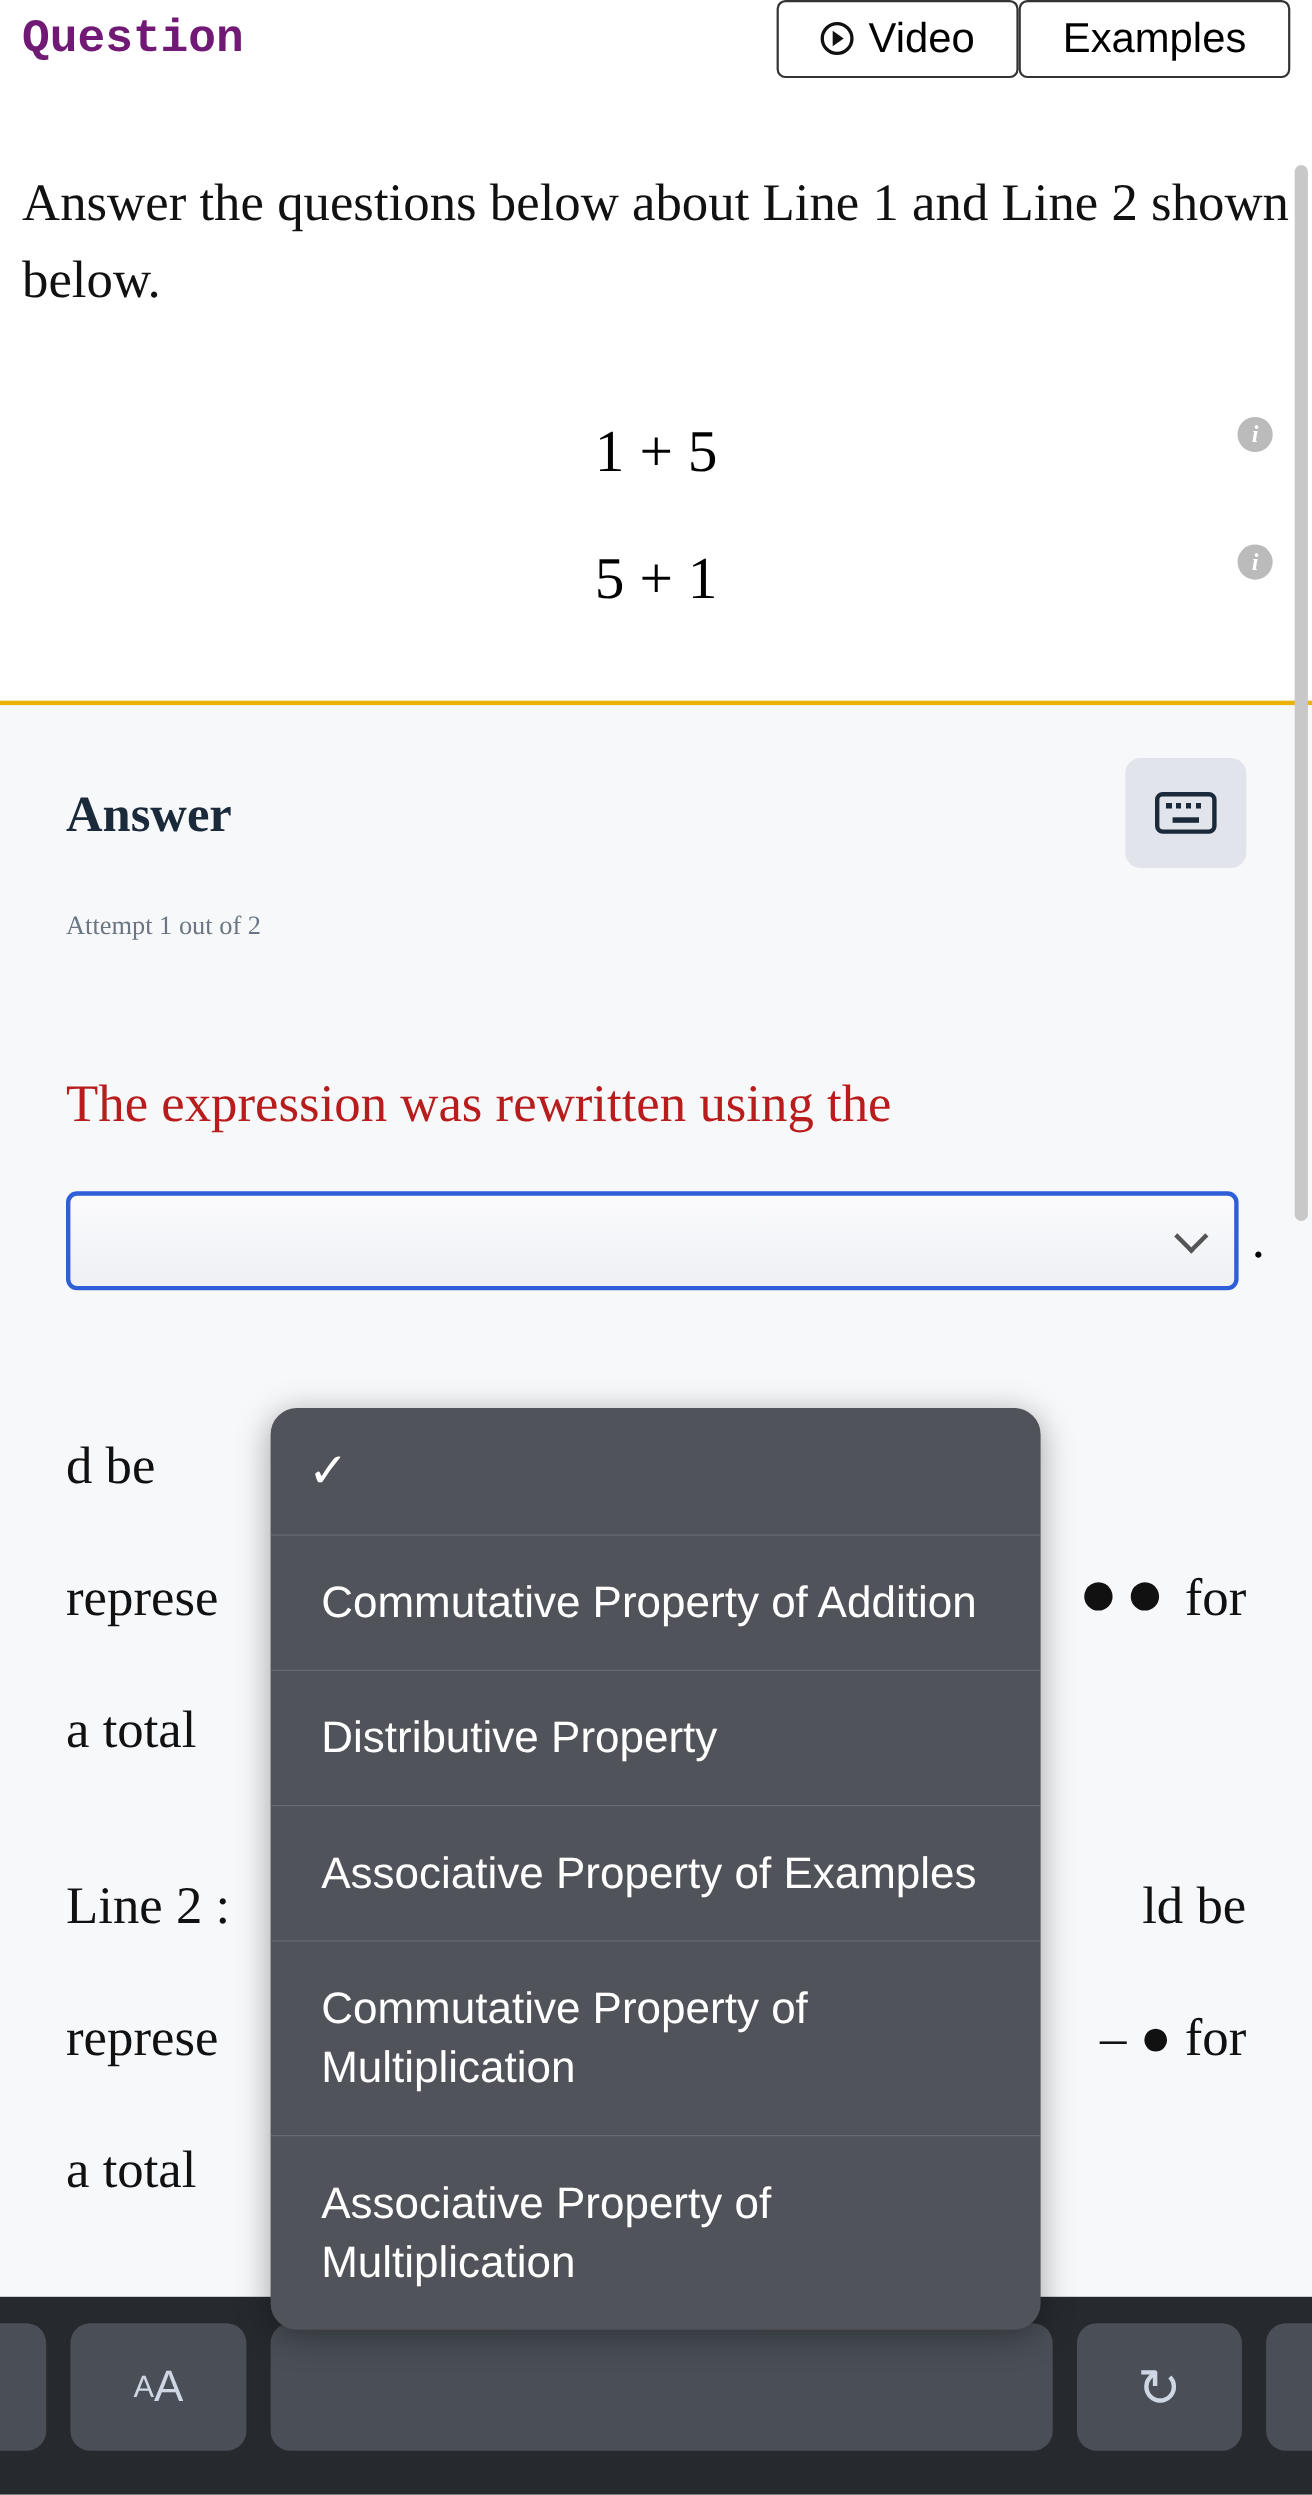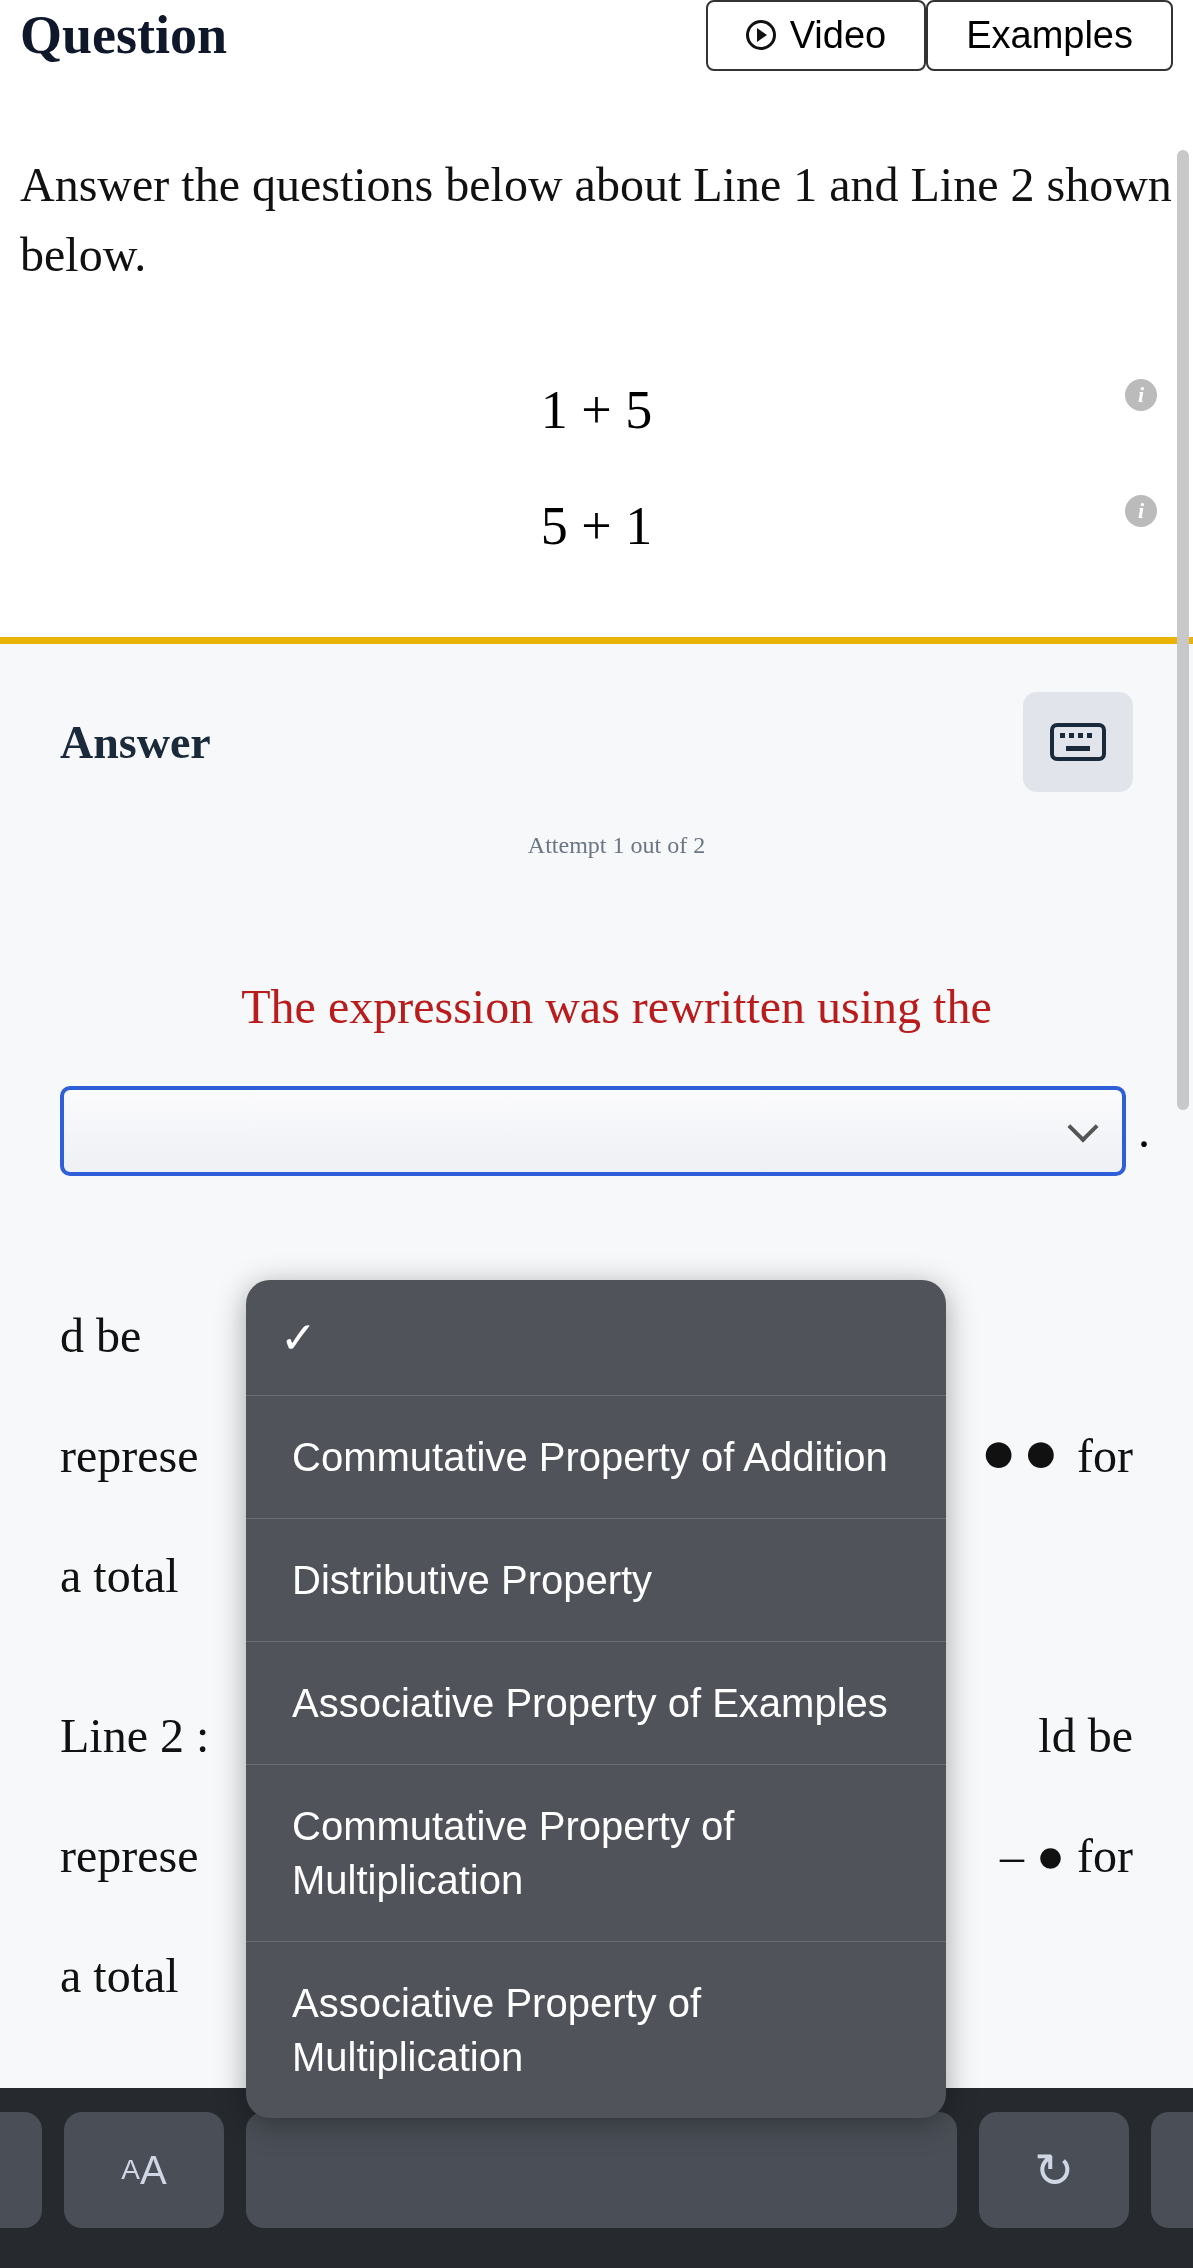--- a/index.html
+++ b/index.html
@@ -13,23 +13,23 @@
   }
   .top-row {
     display: flex;
     align-items: center;
     justify-content: space-between;
     padding: 0 20px;
     height: 70px;
   }
   .question-label {
     font-weight: bold;
-    font-size: 54px;
-    color: #0f172a;
-    font-family: Liberation Serif, serif;
+    font-size: 42px;
+    color: #701a75;
+    font-family: Liberation Mono, monospace;
   }
   .top-buttons {
     display: flex;
   }
   .outline-btn {
     border: 2px solid #333;
     border-radius: 8px;
     background: #fff;
     padding: 12px 38px;
     font-size: 38px;
@@ -90,23 +90,22 @@
     font-family: Georgia, serif;
     font-style: italic;
     font-weight: bold;
     font-size: 22px;
     display: flex;
     align-items: center;
     justify-content: center;
   }
   .answer-panel {
     background: #f7f8fa;
-    border-top: 7px solid #eab308;
+    border-top: 4px solid #eab308;
     padding: 48px 20px 120px 60px;
-    text-align: center;
   }
   .answer-head {
     display: flex;
     justify-content: space-between;
     align-items: center;
     padding-right: 40px;
   }
   .answer-title {
     font-size: 46px;
     font-weight: bold;

